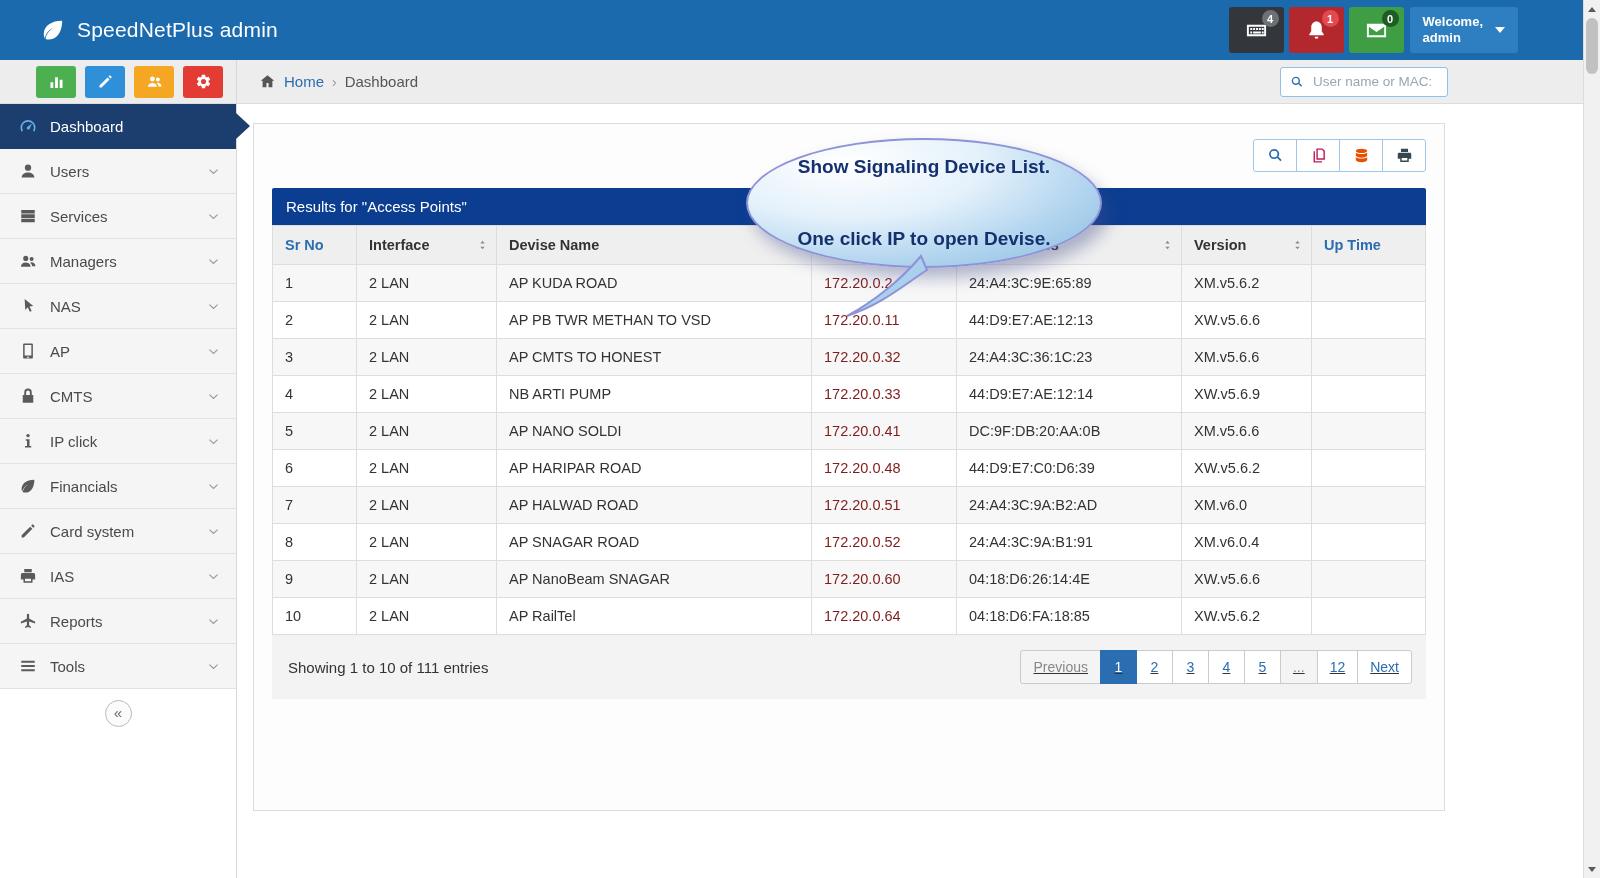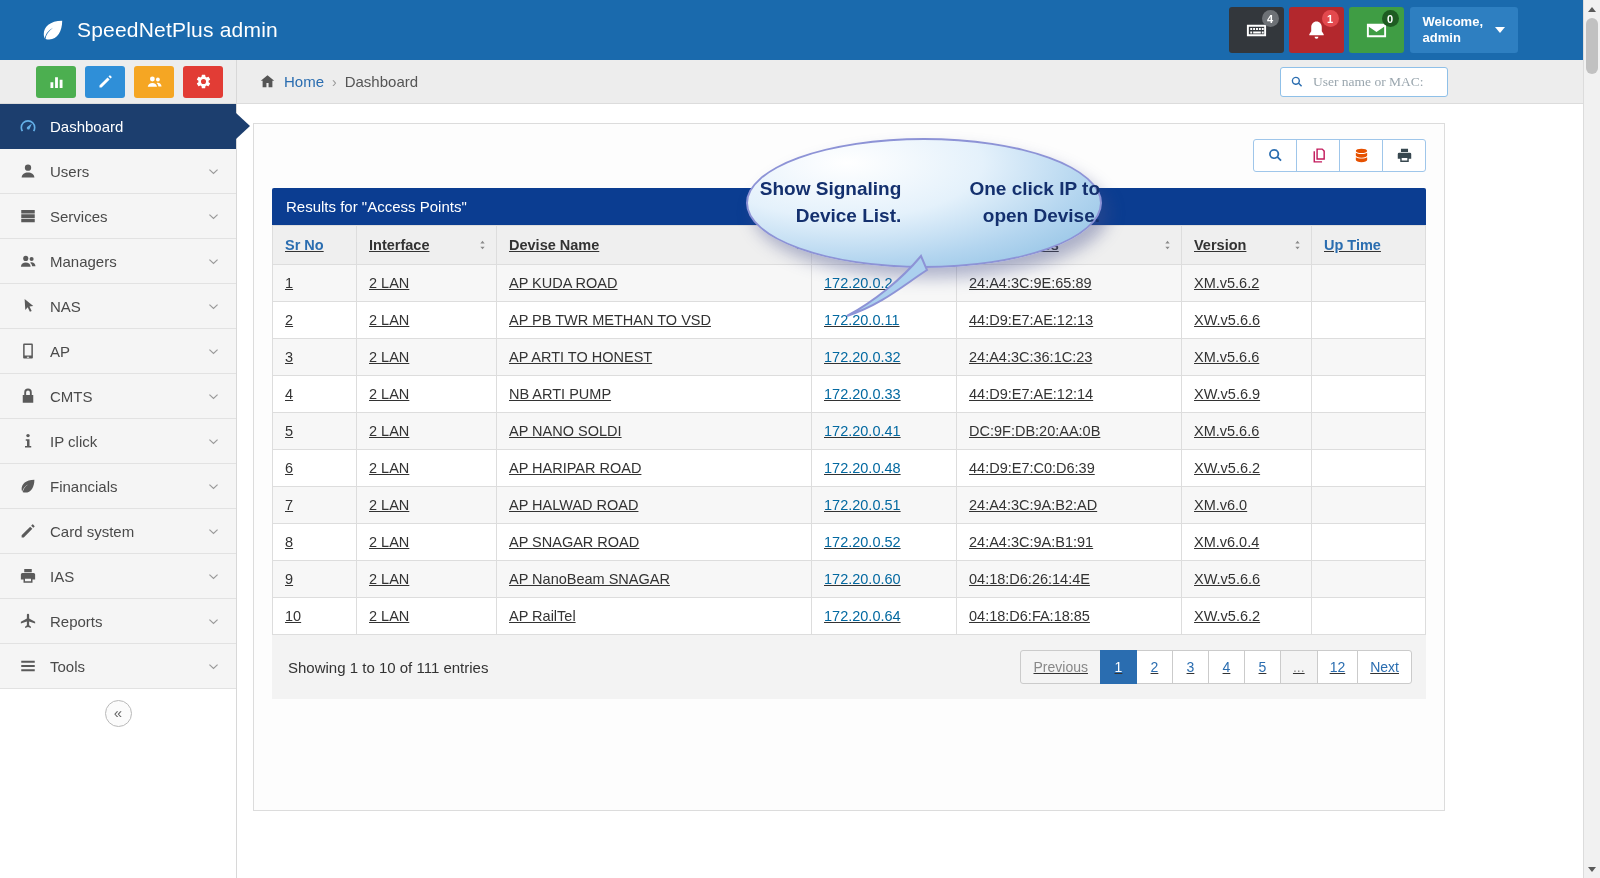--- a/index.html
+++ b/index.html
@@ -44,21 +44,21 @@
   
   .content { flex:1; display:flex; flex-direction:column; min-width:0; }
   .crumbbar { height:44px; min-height:44px; background:#ededed; border-bottom:1px solid #dcdcdc; display:flex; align-items:center; justify-content:space-between; padding:0 152px 0 22px; }
   .crumbs { display:flex; align-items:center; gap:8px; font-size:15px; }
   .crumbs .ico { width:17px; height:17px; color:#555; }
   .crumb-home { color:#2a6db0; text-decoration:none; cursor:pointer; }
   .crumb-sep { color:#999; font-size:14px; }
   .crumb-current { color:#555; }
   .usersearch { width:168px; height:30px; background:#fff; border:1px solid #8fc0e8; border-radius:3px; display:flex; align-items:center; gap:7px; padding:0 9px; }
   .usersearch .ico { width:14px; height:14px; color:#2a6db0; }
-  .usersearch input { border:none; outline:none; flex:1; min-width:0; font-size:13.5px; color:#444; background:transparent; font-family:Liberation Serif, serif; }
+  .usersearch input { border:none; outline:none; flex:1; min-width:0; font-size:13.5px; color:#444; background:transparent; font-family:Liberation Sans, sans-serif; }
   .usersearch input::placeholder { color:#9aa6ae; }
 
   .titlebar { height:49px; min-height:49px; background:#f8f8f8; border-bottom:1px solid #d9d9d9; display:flex; align-items:center; justify-content:space-between; padding:0 138px 0 24px; }
   .titlebar h1 { margin:0; font-size:22px; font-weight:400; color:#3a3a3a; }
   .gearbtn { width:41px; height:38px; border:none; border-radius:3px; background:#f0ad4e; color:#fff; display:flex; align-items:center; justify-content:center; cursor:pointer; box-shadow:0 1px 2px rgba(0,0,0,.2); }
   .gearbtn .ico { width:19px; height:19px; }
 
   .content-body { flex:1; position:relative; padding:19px 155px 0 16px; background:#fff; }
   .panel { position:relative; background:#fdfdfd; border:1px solid #dcdcdc; height:688px; padding:15px 18px 0; }
 
@@ -70,46 +70,46 @@
 
   .widget { background:#f3f3f3; }
   .results-header { height:37px; background:#0b3d91; color:#fff; display:flex; align-items:center; padding:0 14px; font-size:15px; border-radius:2px 2px 0 0; }
   .controls { display:flex; align-items:center; justify-content:space-between; padding:13px 12px 12px 14px; }
   .display-ctl { display:flex; align-items:center; gap:9px; font-size:15px; color:#333; }
   .select-box { width:62px; height:28px; background:#fff; border:1px solid #b5b5b5; border-radius:3px; display:flex; align-items:center; justify-content:space-between; padding:0 7px 0 10px; font-size:14px; cursor:pointer; }
   .select-caret { width:0; height:0; border-left:4.5px solid transparent; border-right:4.5px solid transparent; border-top:5.5px solid #555; }
   .search-ctl { display:flex; align-items:center; gap:9px; font-size:15px; }
   .search-ctl input { width:158px; height:30px; border:1px solid #c6c6c6; border-radius:2px; background:#fbfbfb; padding:0 8px; font-size:14px; font-family:inherit; outline:none; }
 
-  table { width:100%; border-collapse:collapse; background:#fff; font-size:14.5px;text-decoration:underline; }
+  table { width:100%; border-collapse:collapse; background:#fff; font-size:14.5px; }
   th, td { border:1px solid #ddd; text-align:left; }
   th { background:#efefef; padding:11px 26px 11px 12px; font-weight:bold; color:#333; position:relative; white-space:nowrap; }
   th.hl { color:#2a6db0; padding-right:12px; }
   th .sort { position:absolute; right:7px; top:50%; margin-top:-7px; width:13px; height:14px; color:#8a8a8a; }
   td { padding:10px 12px; color:#333; }
   tbody tr:nth-child(odd) { background:#f7f7f7; }
   tbody tr:nth-child(even) { background:#fff; }
-  .ip-link { color:#0369a1; cursor:pointer; }
+  .ip-link { color:#7f1d1d; cursor:pointer; }
 
   .widget-footer { display:flex; align-items:center; justify-content:space-between; padding:15px 14px 15px 16px; }
   .showing { font-size:15px; color:#333; }
   .pagination { display:flex;text-decoration:underline; }
   .page-btn { min-width:37px; height:34px; border:1px solid #cbcbcb; background:#fff; color:#2a6db0; font-size:14px; font-family:inherit; display:flex; align-items:center; justify-content:center; margin-left:-1px; padding:0 12px; cursor:pointer; }
   .page-btn.active { background:#2a6db0; border-color:#2a6db0; color:#fff; position:relative; z-index:2; }
   .page-btn.disabled { color:#888; background:#f4f4f4; cursor:default; }
   .page-btn:first-child { border-radius:3px 0 0 3px; margin-left:0; }
   .page-btn:last-child { border-radius:0 3px 3px 0; }
 
   
   .callout {
     position:absolute; left:492px; top:14px; width:356px; height:130px; z-index:10;
     background:radial-gradient(ellipse at 28% 18%, #ffffff 0%, #e4f1fb 38%, #b3d5ef 68%, #85bbe0 100%);
     border:2px solid #8d93d6; border-radius:50%;
     box-shadow:7px 10px 16px rgba(70,80,140,.4);
-    display:flex; flex-direction:row; align-items:center; justify-content:center; text-align:right;gap:45px;
+    display:flex; flex-direction:column; align-items:center; justify-content:center; text-align:right;gap:45px;
   }
   .callout-line { font-size:19px; font-weight:bold; color:#14306e; line-height:1.42; }
   .callout-tail { position:absolute; left:95px; top:114px; width:86px; height:66px; z-index:-1; }
 
   
   .vscroll { position:absolute; top:0; right:0; width:17px; height:878px; background:#f1f1f1; border-left:1px solid #dcdcdc; z-index:40; }
   .varrow { position:absolute; left:0; width:16px; height:16px; display:flex; align-items:center; justify-content:center; cursor:pointer; }
   .varrow.top { top:1px; }
   .varrow.bottom { bottom:1px; }
   .varrow.top::after { content:""; border-left:4px solid transparent; border-right:4px solid transparent; border-bottom:5px solid #5a5a5a; }
@@ -488,21 +488,21 @@
                     <td>2 LAN</td>
                     <td>AP PB TWR METHAN TO VSD</td>
                     <td><span class="ip-link">172.20.0.11</span></td>
                     <td>44:D9:E7:AE:12:13</td>
                     <td>XW.v5.6.6</td>
                     <td></td>
                   </tr>
                   <tr>
                     <td>3</td>
                     <td>2 LAN</td>
-                    <td>AP ARTI TO HONEST</td>
+                    <td>AP CMTS TO HONEST</td>
                     <td><span class="ip-link">172.20.0.32</span></td>
                     <td>24:A4:3C:36:1C:23</td>
                     <td>XM.v5.6.6</td>
                     <td></td>
                   </tr>
                   <tr>
                     <td>4</td>
                     <td>2 LAN</td>
                     <td>NB ARTI PUMP</td>
                     <td><span class="ip-link">172.20.0.33</span></td>

